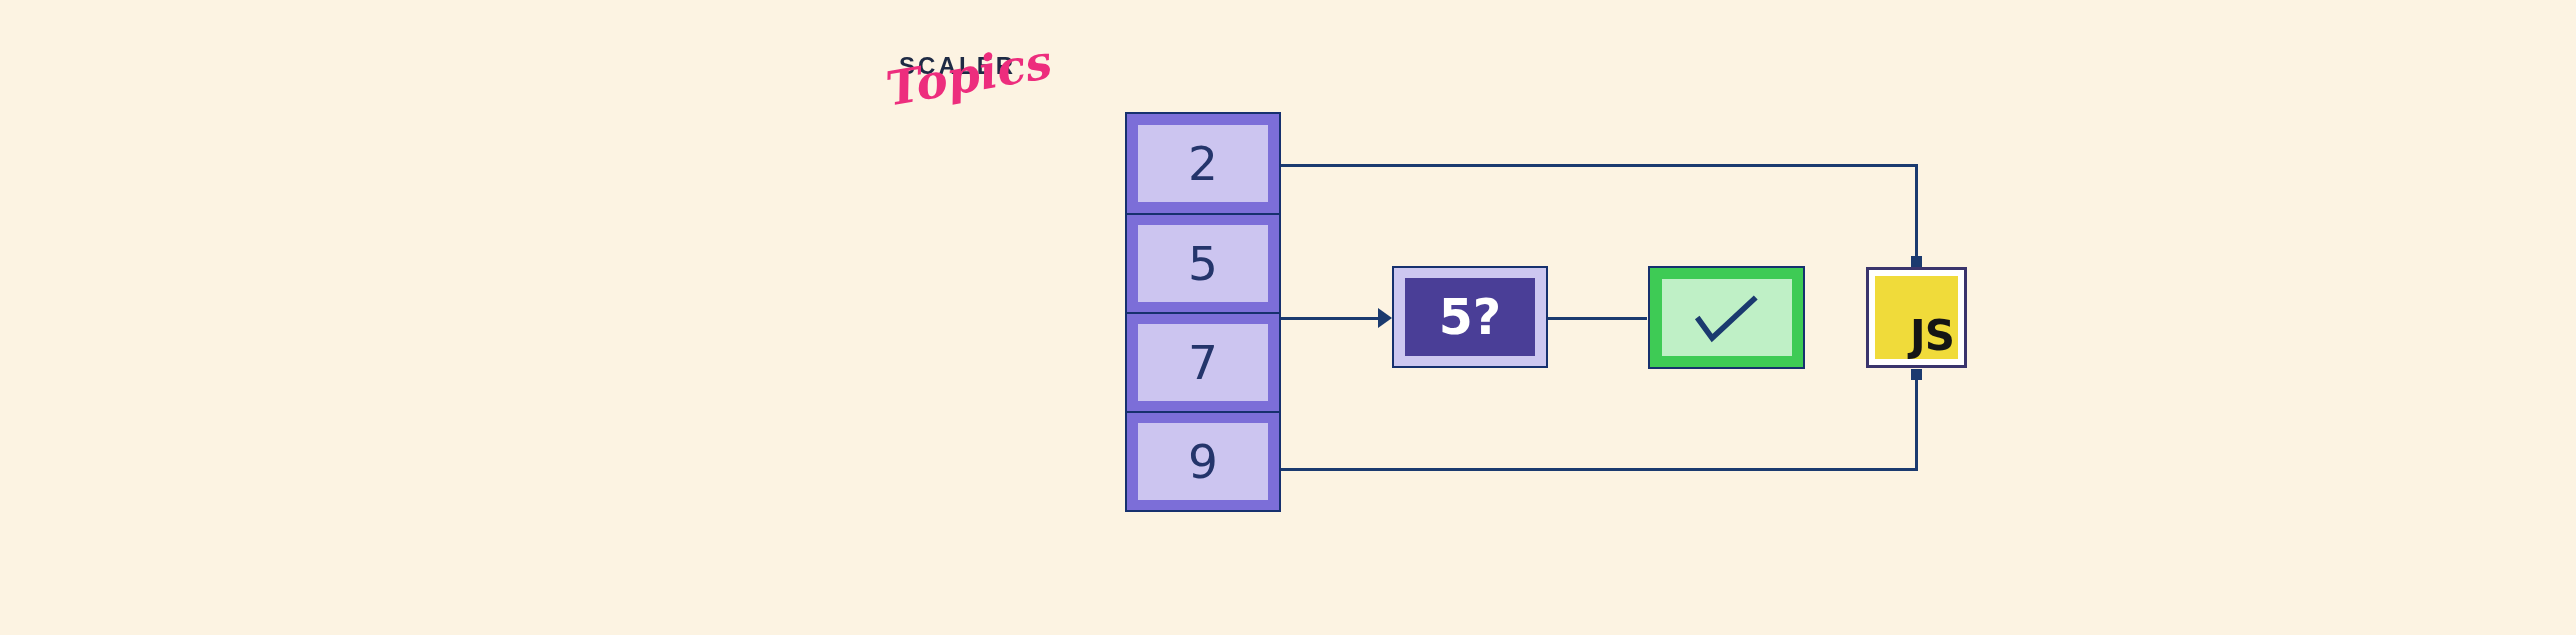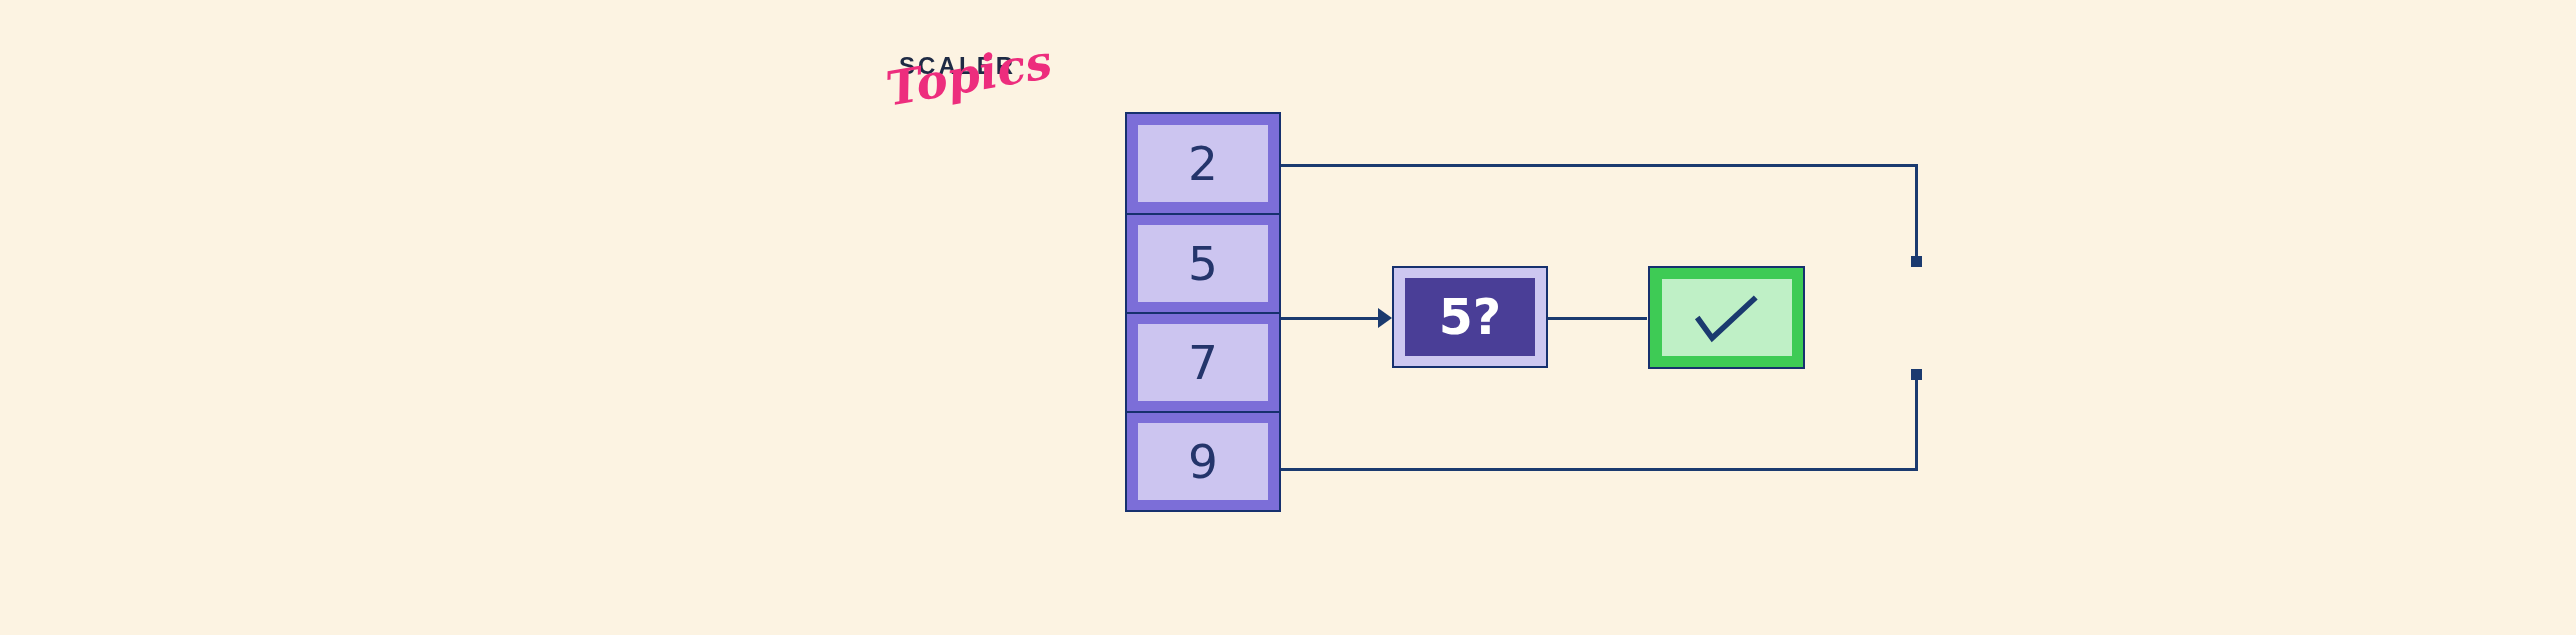--- a/index.html
+++ b/index.html
@@ -132,15 +132,20 @@
   </div>
 
   <div class="check-box">
     <div class="check-inner">
       <svg viewBox="0 0 252 150" xmlns="http://www.w3.org/2000/svg">
         <polyline points="68,75 97,115 182,36" fill="none" stroke="currentColor" stroke-width="11" stroke-linecap="butt" stroke-linejoin="miter"></polyline>
       </svg>
     </div>
   </div>
 
+  <div class="js-box">
+    <div class="js-badge">
+      <span class="js-label">JS</span>
+    </div>
+  </div>
 
 </div>
 
 
 </body></html>

